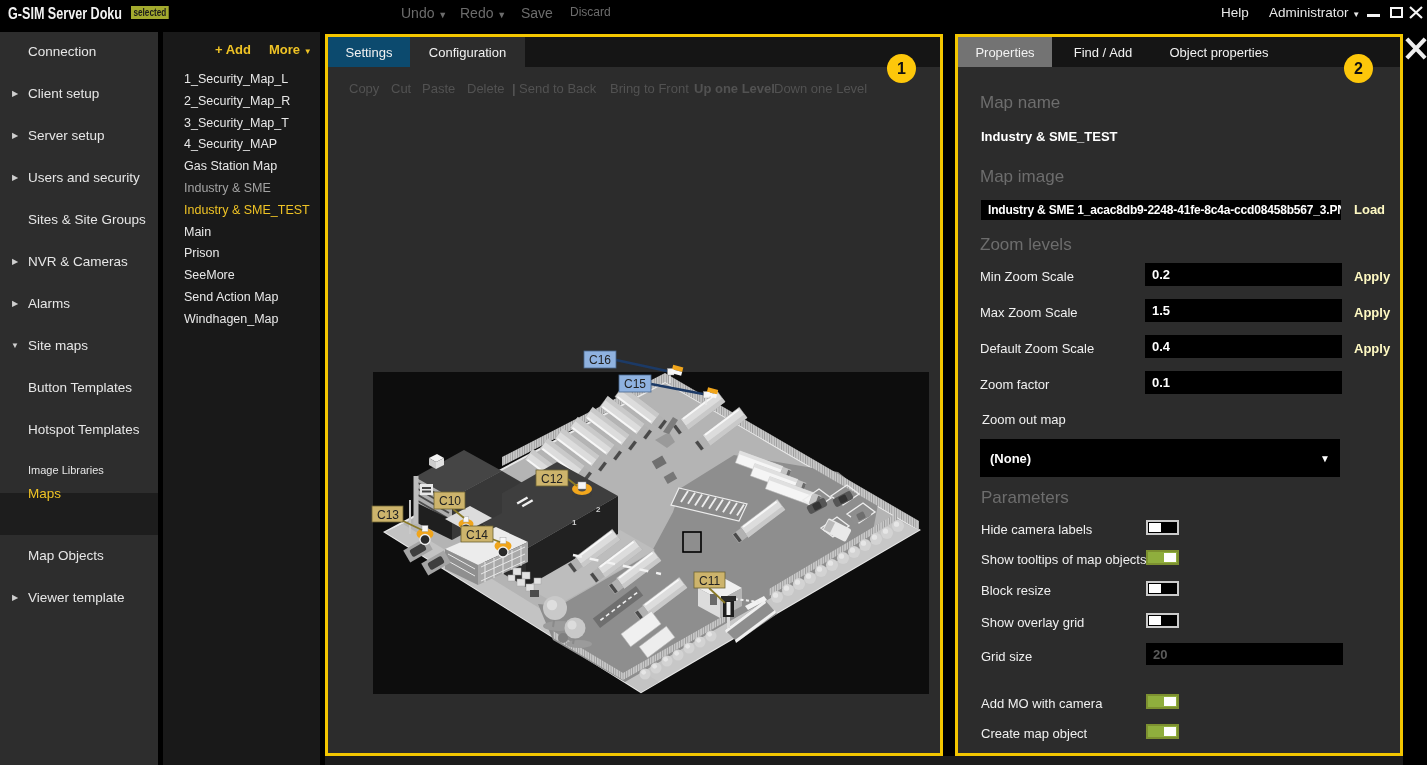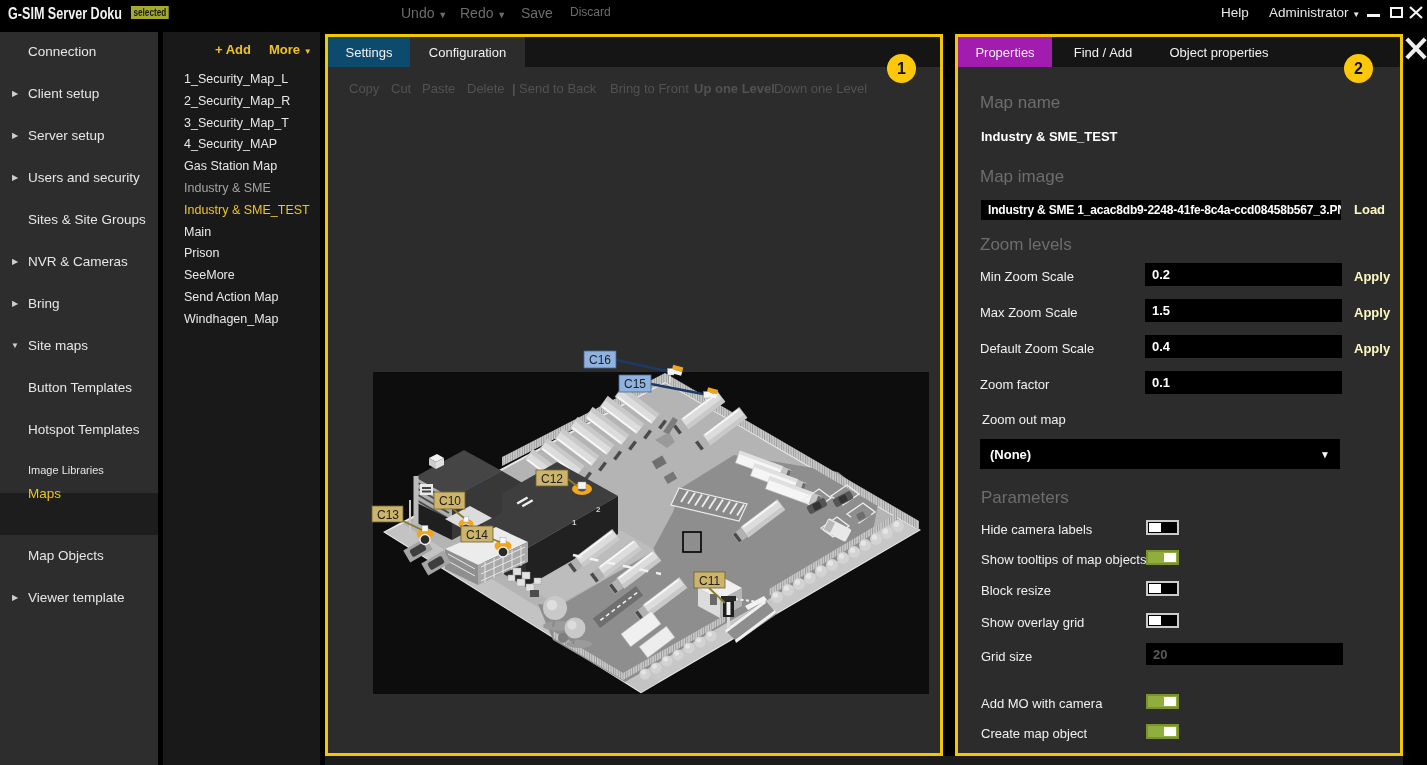--- a/index.html
+++ b/index.html
@@ -47,21 +47,21 @@
 <div class="abs" style="left:12px;top:89px;color:#cfcfcf;font-size:8px;">▶</div>
 <div class="abs" style="left:28px;top:86px;color:#e6e6e6;font-size:13.5px;">Client setup</div>
 <div class="abs" style="left:12px;top:131px;color:#cfcfcf;font-size:8px;">▶</div>
 <div class="abs" style="left:28px;top:128px;color:#e6e6e6;font-size:13.5px;">Server setup</div>
 <div class="abs" style="left:12px;top:173px;color:#cfcfcf;font-size:8px;">▶</div>
 <div class="abs" style="left:28px;top:170px;color:#e6e6e6;font-size:13.5px;">Users and security</div>
 <div class="abs" style="left:28px;top:212px;color:#e6e6e6;font-size:13.5px;">Sites &amp; Site Groups</div>
 <div class="abs" style="left:12px;top:257px;color:#cfcfcf;font-size:8px;">▶</div>
 <div class="abs" style="left:28px;top:254px;color:#e6e6e6;font-size:13.5px;">NVR &amp; Cameras</div>
 <div class="abs" style="left:12px;top:299px;color:#cfcfcf;font-size:8px;">▶</div>
-<div class="abs" style="left:28px;top:296px;color:#e6e6e6;font-size:13.5px;">Bring</div>
+<div class="abs" style="left:28px;top:296px;color:#e6e6e6;font-size:13.5px;">Alarms</div>
 <div class="abs" style="left:11px;top:341px;color:#cfcfcf;font-size:8px;">▼</div>
 <div class="abs" style="left:28px;top:338px;color:#e6e6e6;font-size:13.5px;">Site maps</div>
 <div class="abs" style="left:28px;top:380px;color:#e6e6e6;font-size:13.5px;">Button Templates</div>
 <div class="abs" style="left:28px;top:422px;color:#e6e6e6;font-size:13.5px;">Hotspot Templates</div>
 <div class="abs" style="left:28px;top:464px;color:#e6e6e6;font-size:11px;">Image Libraries</div>
 <div class="abs" style="left:28px;top:486px;color:#efc325;font-weight:normal;font-size:13.5px;">Maps</div>
 <div class="abs" style="left:28px;top:548px;color:#e6e6e6;font-size:13.5px;">Map Objects</div>
 <div class="abs" style="left:12px;top:593px;color:#cfcfcf;font-size:8px;">▶</div>
 <div class="abs" style="left:28px;top:590px;color:#e6e6e6;font-size:13.5px;">Viewer template</div>
 </div>
@@ -379,21 +379,21 @@
       <text x="93" y="167">C14</text>
       <rect x="321" y="200" width="31" height="16" fill="#cdb46c" stroke="#6b6134" stroke-width="0.8"></rect>
       <text x="326" y="213">C11</text>
     </g>
   </g>
   </svg>
 </div>
 
 <div class="abs" style="left:955px;top:34px;width:448px;height:722px;border:3px solid #f3c600;background:#2c2c2c;">
   <div class="abs" style="left:0;top:0;width:442px;height:30px;background:#151515;"></div>
-  <div class="tab" style="left:0;width:94px;background:#a21caf;">Properties</div>
+  <div class="tab" style="left:0;width:94px;background:#737373;">Properties</div>
   <div class="tab" style="left:94px;width:102px;">Find / Add</div>
   <div class="tab" style="left:196px;width:130px;">Object properties</div>
   <div class="circle abs" style="left:386px;top:17px;">2</div>
 
   <div class="hdr abs" style="left:22px;top:56px;">Map name</div>
   <div class="abs" style="left:23px;top:92px;color:#fff;font-size:13px;font-weight:bold;">Industry &amp; SME_TEST</div>
   <div class="hdr abs" style="left:22px;top:130px;">Map image</div>
   <div class="inp abs" style="left:23px;top:163px;width:360px;height:20px;font-size:12px;letter-spacing:-0.18px;">Industry &amp; SME 1_acac8db9-2248-41fe-8c4a-ccd08458b567_3.PN</div>
   <div class="apply abs" style="left:396px;top:165px;">Load</div>
 
@@ -404,21 +404,21 @@
   <div class="lbl abs" style="left:22px;top:268px;">Max Zoom Scale</div>
   <div class="inp abs" style="left:187px;top:262px;width:197px;height:23px;">1.5</div>
   <div class="apply abs" style="left:396px;top:268px;">Apply</div>
   <div class="lbl abs" style="left:22px;top:304px;">Default Zoom Scale</div>
   <div class="inp abs" style="left:187px;top:298px;width:197px;height:23px;">0.4</div>
   <div class="apply abs" style="left:396px;top:304px;">Apply</div>
   <div class="lbl abs" style="left:22px;top:340px;">Zoom factor</div>
   <div class="inp abs" style="left:187px;top:334px;width:197px;height:23px;">0.1</div>
 
   <div class="lbl abs" style="left:24px;top:375px;">Zoom out map</div>
-  <div class="inp abs" style="left:22px;top:402px;width:360px;height:30px;padding-left:10px;">(None)
+  <div class="inp abs" style="left:22px;top:402px;width:360px;height:38px;padding-left:10px;">(None)
     <span style="position:absolute;right:10px;font-size:10px;font-weight:normal;">▼</span></div>
 
   <div class="hdr abs" style="left:23px;top:451px;">Parameters</div>
   <div class="lbl abs" style="left:23px;top:485px;">Hide camera labels</div>
   <div class="tglOff" style="left:188px;top:483px;"></div>
   <div class="lbl abs" style="left:23px;top:515px;">Show tooltips of map objects</div>
   <div class="tglOn" style="left:188px;top:513px;"></div>
   <div class="lbl abs" style="left:23px;top:546px;">Block resize</div>
   <div class="tglOff" style="left:188px;top:544px;"></div>
   <div class="lbl abs" style="left:23px;top:578px;">Show overlay grid</div>

